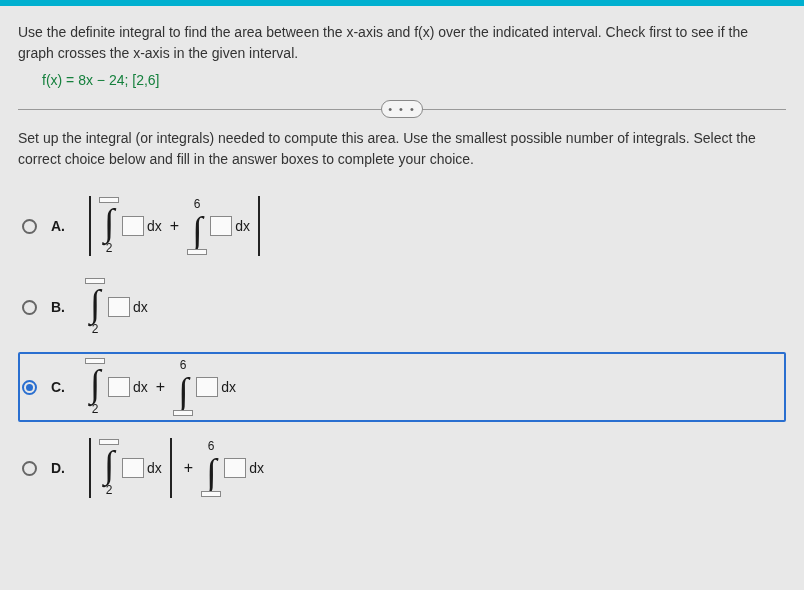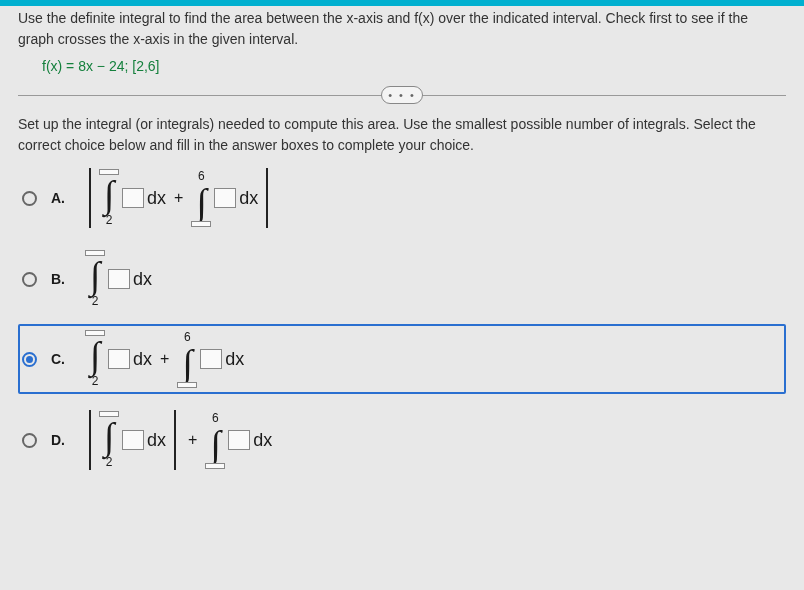--- a/index.html
+++ b/index.html
@@ -1,41 +1,41 @@
 <!DOCTYPE html>
 <html><head>
 <meta charset="utf-8">
 <style>
 * { box-sizing: border-box; margin: 0; padding: 0; }
 body { font-family: Arial, sans-serif; font-size: 14px; color: #1a1a1a; background: #e8e8e8; width: 804px; height: 590px; overflow: hidden; }
 .top-bar { height: 6px; background: #00b0d0; }
-.content { padding: 2px 18px; }
+.content { padding: 16px 18px; }
 .question-text { color: #333; line-height: 1.5; margin-bottom: 8px; }
 .formula { color: #15803d; margin-left: 24px; margin-bottom: 12px; }
 .divider-row { position: relative; height: 18px; margin: 6px 0 10px 0; }
 .divider-line { position: absolute; top: 9px; left: 0; right: 0; height: 1px; background: #999; }
 .ellipsis-btn { position: absolute; left: 50%; top: 0; transform: translateX(-50%); width: 42px; height: 18px; border: 1px solid #888; border-radius: 10px; background: #f4f4f4; display: flex; align-items: center; justify-content: center; cursor: pointer; }
 .ellipsis-btn span { font-size: 11px; letter-spacing: 2px; color: #666; line-height: 1; }
-.instruction { color: #333; line-height: 1.5; margin-bottom: 6px; }
+.instruction { color: #333; line-height: 1.5; margin-bottom: 20px; }
 .options { display: flex; flex-direction: column; gap: 10px; }
 .option { display: flex; align-items: center; gap: 14px; padding: 6px 4px; }
 .option.selected { border: 2px solid #2a6fd0; border-radius: 2px; padding: 4px 2px; }
 .radio { width: 15px; height: 15px; border: 2px solid #666; border-radius: 50%; display: flex; align-items: center; justify-content: center; flex-shrink: 0; cursor: pointer; }
 .radio.on::after { content: ''; width: 7px; height: 7px; background: #2a6fd0; border-radius: 50%; }
 .option.selected .radio { border-color: #2a6fd0; }
 .opt-label { font-weight: bold; width: 20px; }
 .math-row { display: flex; align-items: center; gap: 4px; }
 .abs-bar { width: 2px; height: 60px; background: #222; margin: 0 4px; }
 .integral-block { display: flex; align-items: center; gap: 3px; }
 .int-bounds { display: flex; flex-direction: column; align-items: center; height: 58px; justify-content: space-between; }
 .int-sym { font-size: 38px; line-height: 38px; font-family: 'Times New Roman', serif; }
 .bound { font-size: 12px; text-align: center; min-width: 14px; }
 .input-box { width: 22px; height: 20px; border: 1px solid #888; background: #fafafa; display: inline-block; }
 .input-box.small { width: 20px; height: 18px; }
-.dx-text { font-size: 18px; }
+.dx-text { font-size: 14px; }
 .plus-text { font-size: 16px; margin: 0 4px; }
 </style>
 </head>
 <body>
 
 <div class="top-bar"></div>
 
 <div class="content">
 
   <p class="question-text">Use the definite integral to find the area between the x-axis and f(x) over the indicated interval. Check first to see if the graph crosses the x-axis in the given interval.</p>

